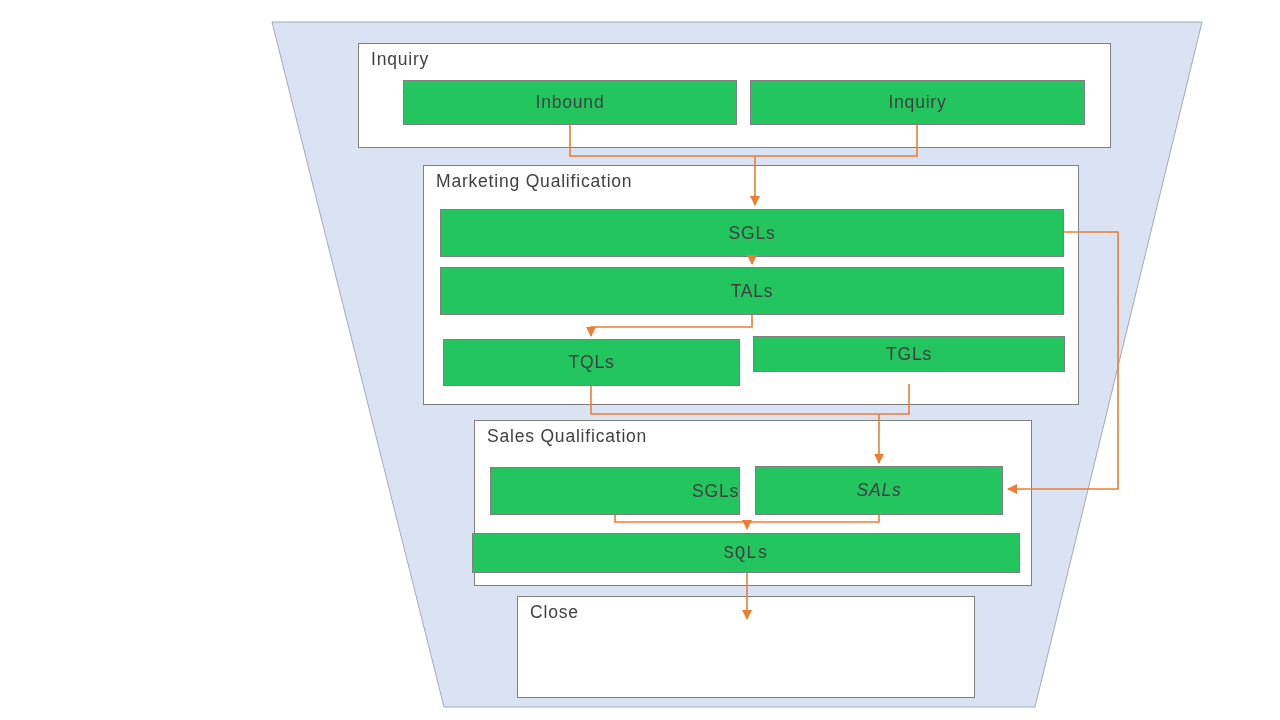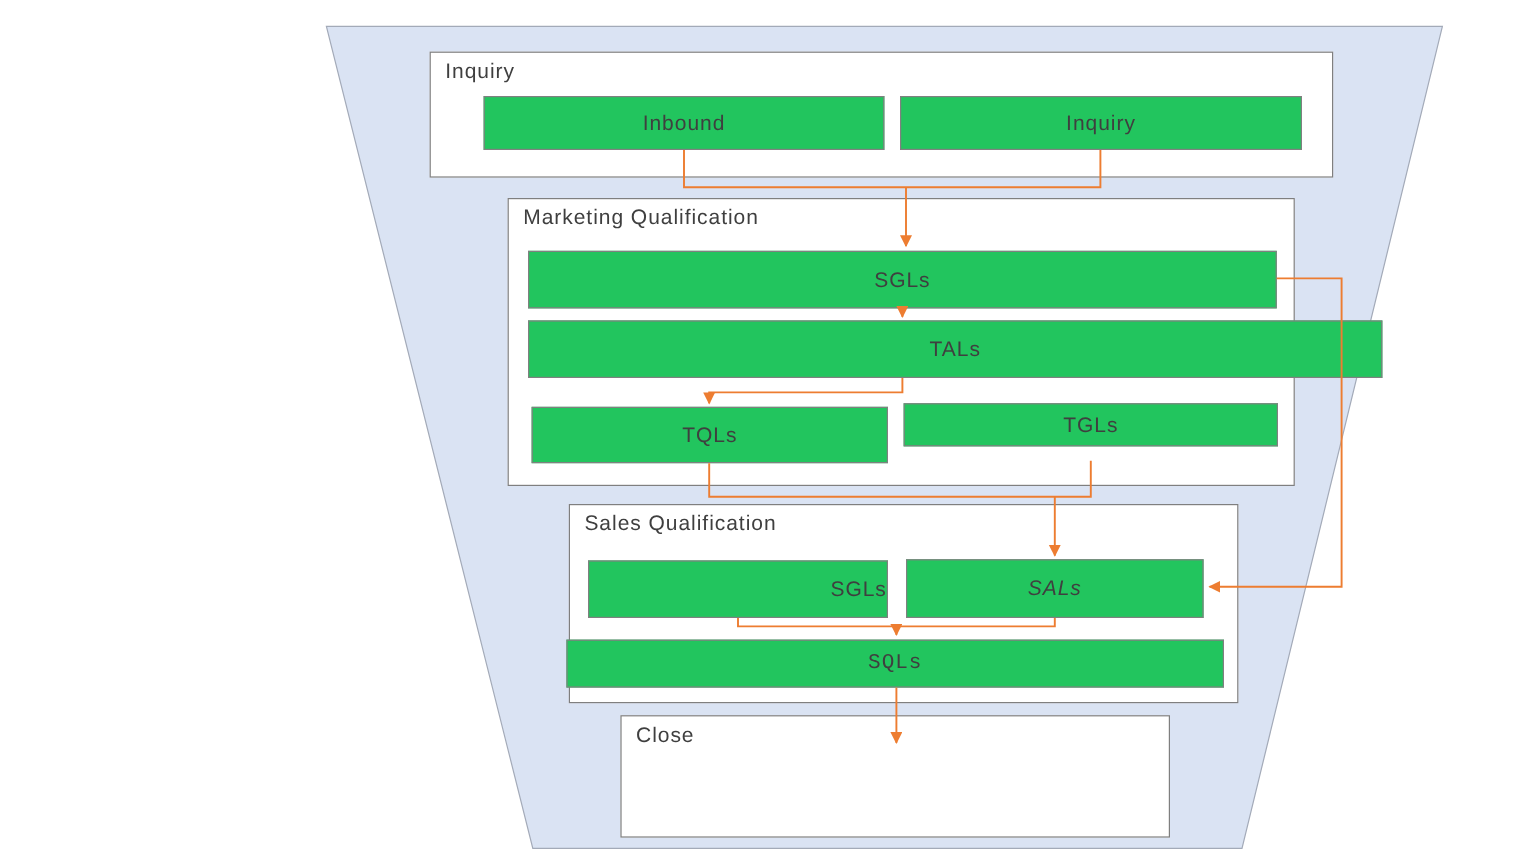--- a/index.html
+++ b/index.html
@@ -54,21 +54,21 @@
   <div class="node" style="left:750px;top:80px;width:335px;height:45px;">
     <span>Inquiry</span>
   </div>
 
   <div class="section" style="left:423px;top:165px;width:656px;height:240px;">
     <div class="section-label">Marketing Qualification</div>
   </div>
   <div class="node" style="left:440px;top:209px;width:624px;height:48px;">
     <span>SGLs</span>
   </div>
-  <div class="node" style="left:440px;top:267px;width:712px;height:48px;">
+  <div class="node" style="left:440px;top:267px;width:624px;height:48px;">
     <span>TALs</span>
   </div>
   <div class="node" style="left:443px;top:339px;width:297px;height:47px;justify-content:center;">
     <span>TQLs</span>
   </div>
   <div class="node" style="left:753px;top:336px;width:312px;height:36px;justify-content:center;">
     <span>TGLs</span>
   </div>
 
   <div class="section" style="left:474px;top:420px;width:558px;height:166px;">

